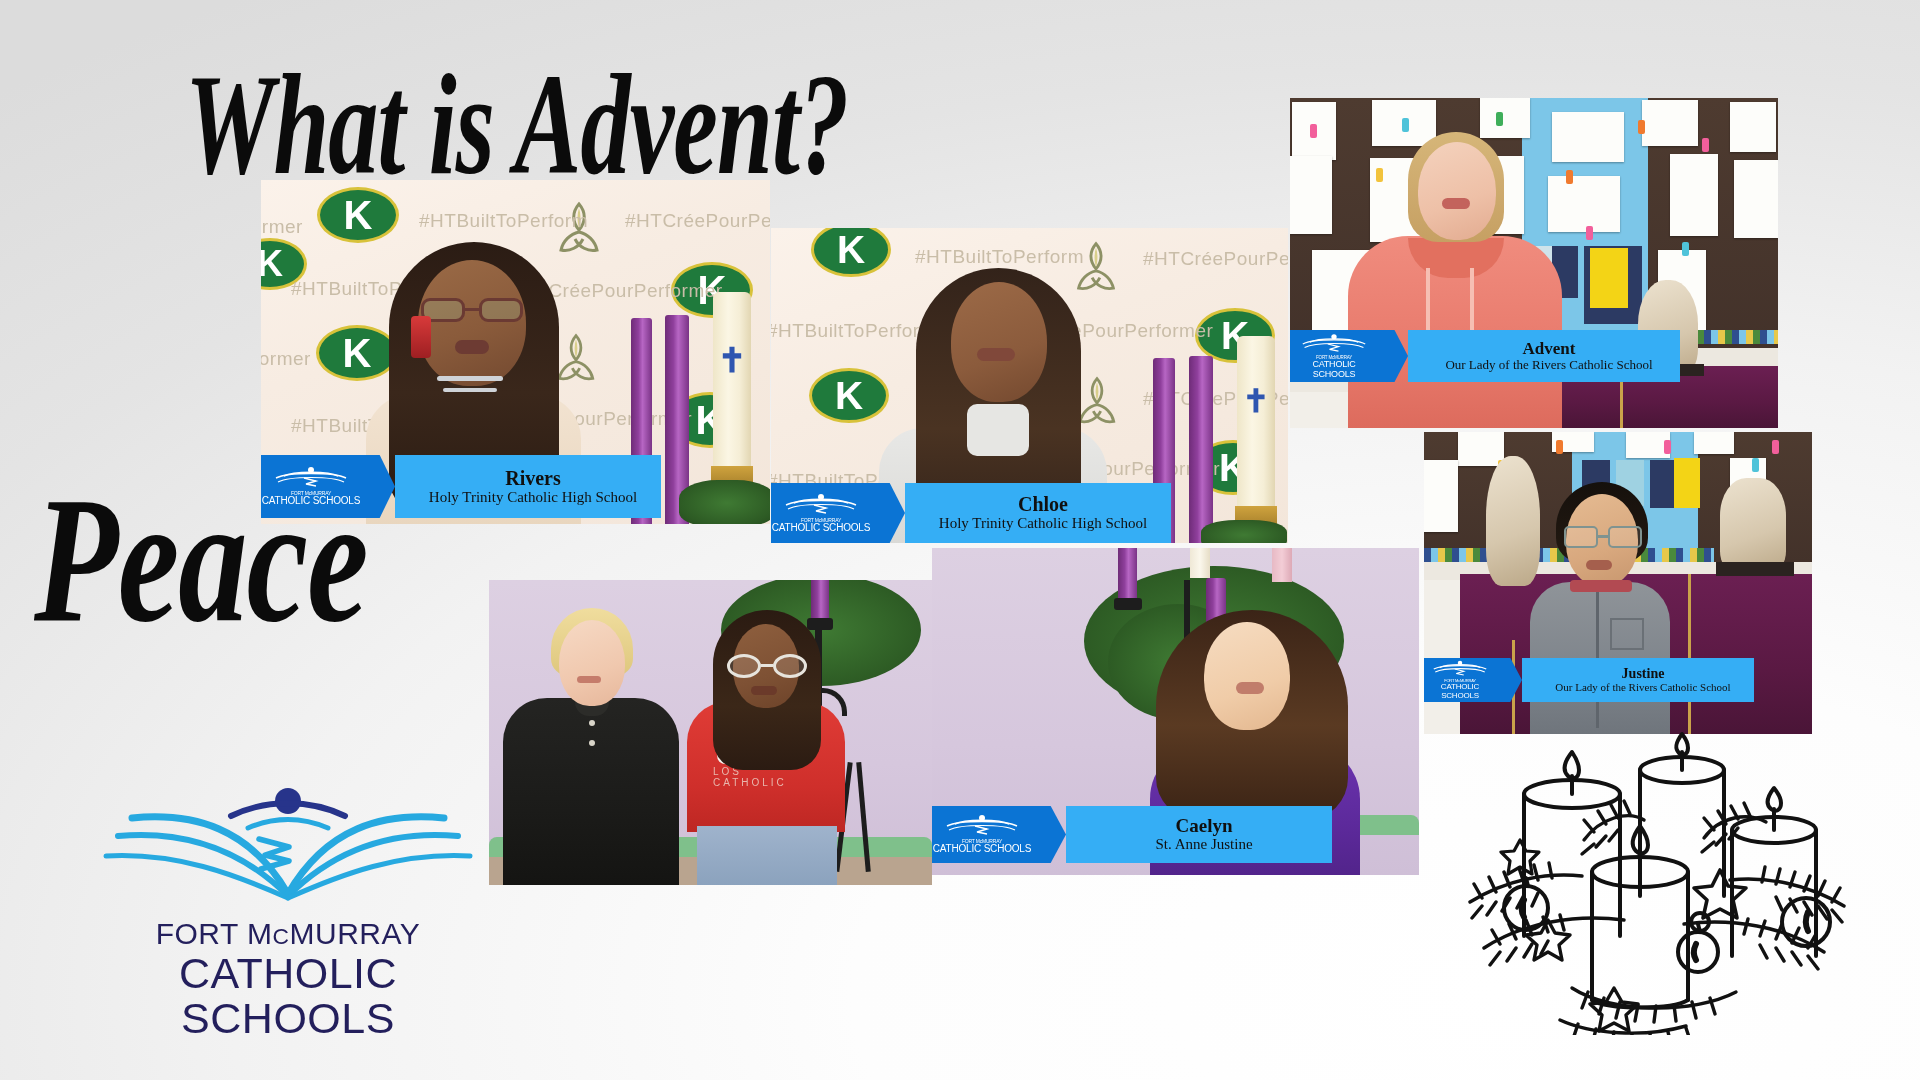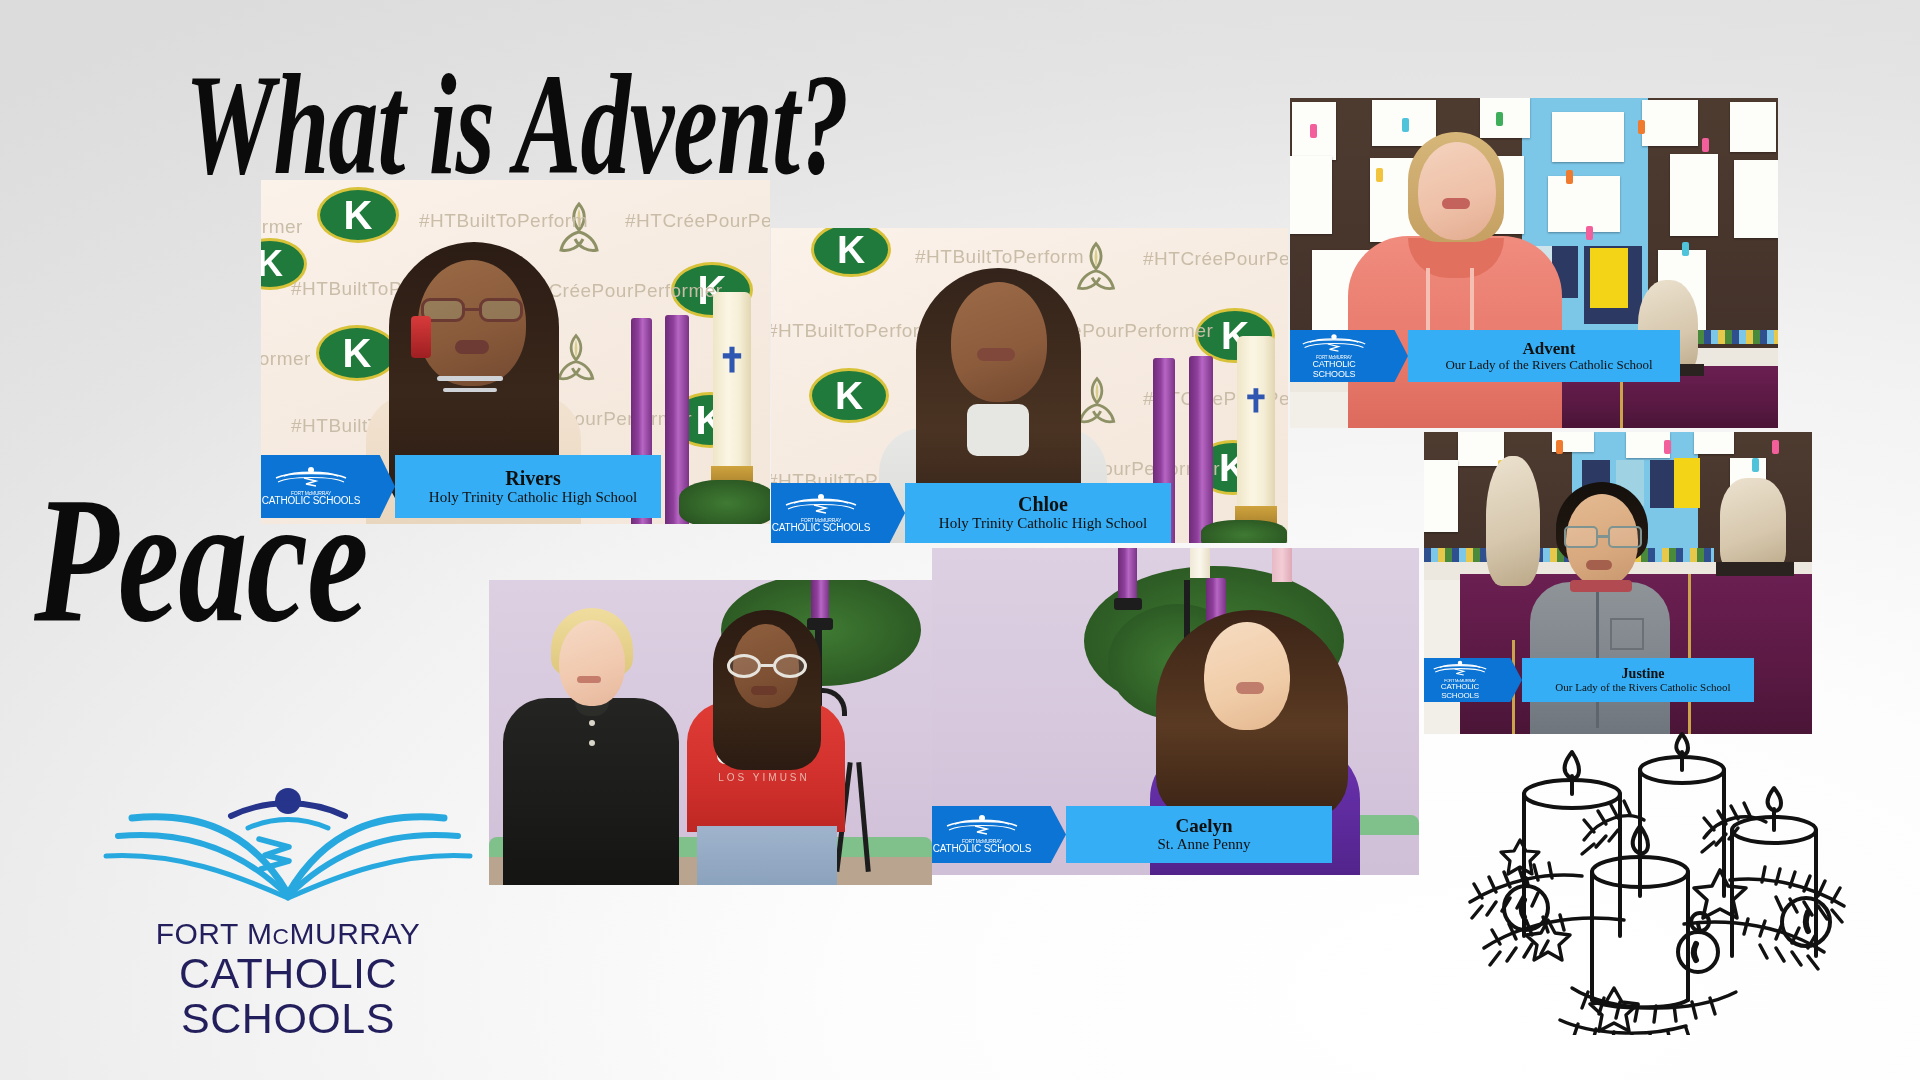--- a/index.html
+++ b/index.html
@@ -550,21 +550,21 @@
       <div style="position:absolute; left:100px; top:160px; width:6px; height:6px; border-radius:50%; background:#d8d4c8;"></div>
       <div class="hair" style="left:62px; top:28px; width:82px; height:68px; border-radius:42px 42px 18px 18px; background:linear-gradient(180deg,#f0dd9e 0%,#dec77d 100%);"></div>
       <div class="head" style="left:70px; top:40px; width:66px; height:86px; background:linear-gradient(160deg,#f6d9c4 0%,#f0c8ae 60%,#e6b79b 100%);"></div>
       <div style="position:absolute; left:88px; top:96px; width:24px; height:7px; border-radius:6px; background:#c57c6b;"></div>
     </div>
 
     <div class="person">
       <div class="torso" style="left:198px; top:122px; width:158px; height:130px; background:linear-gradient(180deg,#e03c36 0%,#cf2f2b 65%,#bd2723 100%); border-radius:40px 40px 0 0;"></div>
       <div style="position:absolute; left:208px; top:246px; width:140px; height:60px; background:linear-gradient(180deg,#9fb3cc 0%,#8ba2bd 100%);"></div>
       <div style="position:absolute; left:216px; top:160px; width:118px; height:30px; display:flex; align-items:center; justify-content:center; color:#f7f3ee; font-family:'Liberation Sans',sans-serif; font-weight:700; font-size:26px; letter-spacing:1px;">GUESS</div>
-      <div style="position:absolute; left:224px; top:190px; width:102px; height:14px; display:flex; align-items:center; justify-content:center; color:#e8b6ac; font-family:'Liberation Sans',sans-serif; font-size:10px; letter-spacing:3px;">LOS YIMUSN</div>
+      <div style="position:absolute; left:224px; top:190px; width:102px; height:14px; display:flex; align-items:center; justify-content:center; color:#e8b6ac; font-family:'Liberation Sans',sans-serif; font-size:10px; letter-spacing:3px;">LOS CATHOLIC</div>
       <div class="hair" style="left:224px; top:30px; width:108px; height:160px; border-radius:54px 54px 30px 30px; background:linear-gradient(180deg,#2b1b12 0%,#3b2718 60%,#2b1b12 100%);"></div>
       <div class="head" style="left:244px; top:44px; width:66px; height:84px; background:linear-gradient(160deg,#8e5f3e 0%,#7e5134 60%,#6d4329 100%);"></div>
       <div class="glasses" style="left:238px; top:74px; width:80px; height:24px;">
         <div style="position:absolute; left:0; top:0; width:34px; height:24px; border:3px solid #e7e4dd; border-radius:50%; background:rgba(255,255,255,.12);"></div>
         <div style="position:absolute; right:0; top:0; width:34px; height:24px; border:3px solid #e7e4dd; border-radius:50%; background:rgba(255,255,255,.12);"></div>
         <div style="position:absolute; left:34px; top:10px; width:12px; height:3px; background:#e7e4dd;"></div>
       </div>
       <div style="position:absolute; left:262px; top:106px; width:26px; height:9px; border-radius:7px; background:#6b3a2a;"></div>
     </div>
   </div>
@@ -605,21 +605,21 @@
           <path d="M2 12c12-6 58-6 70 0" stroke="#fff" stroke-width="1.4" fill="none"></path>
           <path d="M4 16c12-6 54-6 66 0" stroke="#fff" stroke-width="1.2" fill="none"></path>
           <path d="M30 12l12 3-10 3 10 2" stroke="#fff" stroke-width="1.4" fill="none"></path>
         </svg>
         <div class="mini-logo-text" style="font-size:5px; margin-top:1px;">FORT McMURRAY</div>
         <div class="mini-logo-text" style="font-size:10px;">CATHOLIC SCHOOLS</div>
       </div>
       <div class="banner-arrow" style="width:34px;"></div>
       <div class="banner-text">
         <div class="banner-name" style="font-size:19px;">Caelyn</div>
-        <div class="banner-school" style="font-size:15px;">St. Anne Penny</div>
+        <div class="banner-school" style="font-size:15px;">St. Anne Justine</div>
       </div>
     </div>
   </div>
 
   <div id="division-logo">
     <svg class="logo-mark" viewBox="0 0 400 135">
       <circle cx="200" cy="17" r="13" fill="#27348b"></circle>
       <path d="M143 32c35-17 79-17 114 0" stroke="#27348b" stroke-width="6" fill="none" stroke-linecap="round"></path>
       <path d="M160 44c26-11 54-11 80 0" stroke="#27a9e0" stroke-width="5" fill="none" stroke-linecap="round"></path>
       <path d="M171 55l30 8-24 8 24 6-28 8" stroke="#27a9e0" stroke-width="5.5" fill="none" stroke-linejoin="round" stroke-linecap="round"></path>

